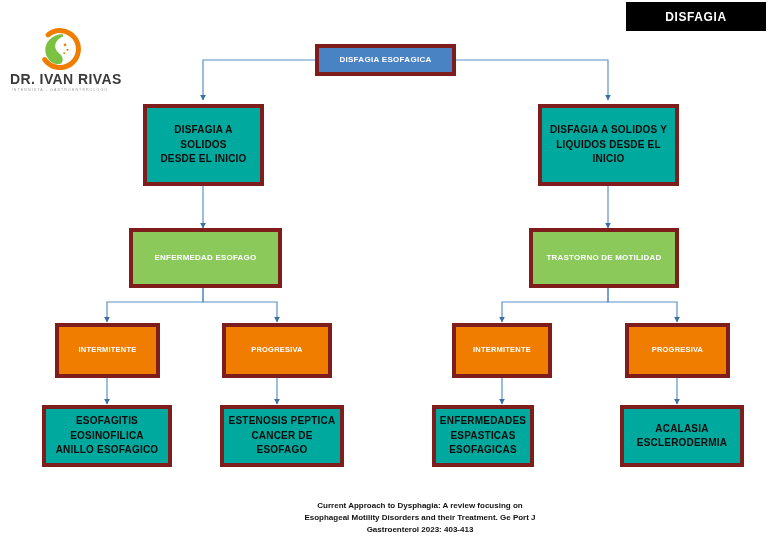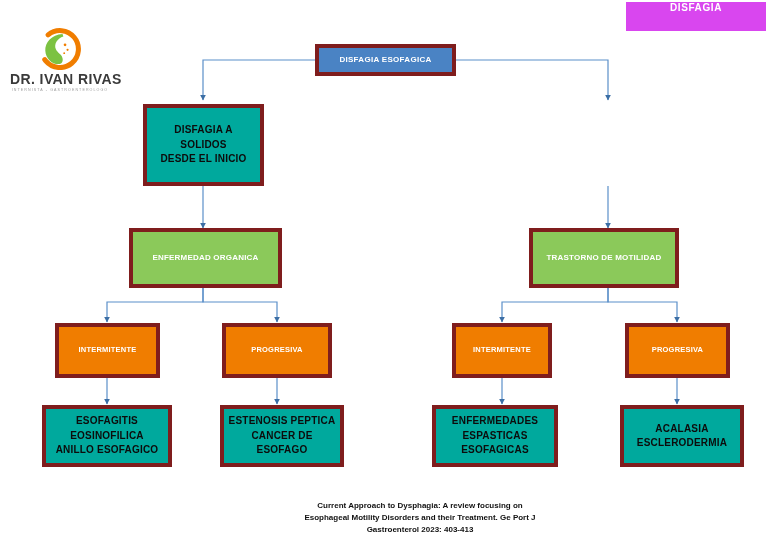--- a/index.html
+++ b/index.html
@@ -64,26 +64,27 @@
   .node span { display: block; }
 
   .n-blue   { background: #4a83c4; color: #ffffff; font-size: 8px;   font-weight: bold; letter-spacing: 0.3px; }
   .n-teal   { background: #00a99d; color: #0c0c0c; font-size: 10px;   font-weight: bold; letter-spacing: 0.2px; }
   .n-green  { background: #8bc95a; color: #ffffff; font-size: 8px;   font-weight: bold; letter-spacing: 0.2px; }
   .n-orange { background: #f07d00; color: #ffffff; font-size: 7.5px; font-weight: bold; letter-spacing: 0.2px; }
 
   .header-badge {
     position: absolute;
     box-sizing: border-box;
-    background: #d946ef;
+    background: #000000;
     color: #ffffff;
-    font-size: 10px;
+    font-size: 12px;
     font-weight: bold;
     letter-spacing: 0.6px;
     display: flex;
+    align-items: center;
     justify-content: center;
   }
 
   
   .edges {
     position: absolute;
     left: 0; top: 0;
     width: 768px; height: 540px;
     pointer-events: none;
   }
@@ -154,23 +155,29 @@
   <div class="node n-blue" style="left:315px; top:44px; width:141px; height:32px;">
     <span>DISFAGIA ESOFAGICA</span>
   </div>
 
   <div class="node n-teal" style="left:143px; top:104px; width:121px; height:82px;">
     <div>
       <span>DISFAGIA A SOLIDOS</span>
       <span>DESDE EL INICIO</span>
     </div>
   </div>
+  <div class="node n-teal" style="left:538px; top:104px; width:141px; height:82px;">
+    <div>
+      <span>DISFAGIA A SOLIDOS Y</span>
+      <span>LIQUIDOS DESDE EL INICIO</span>
+    </div>
+  </div>
 
   <div class="node n-green" style="left:129px; top:228px; width:153px; height:60px;">
-    <span>ENFERMEDAD ORGANICA</span>
+    <span>ENFERMEDAD ESOFAGO</span>
   </div>
   <div class="node n-green" style="left:529px; top:228px; width:150px; height:60px;">
     <span>TRASTORNO DE MOTILIDAD</span>
   </div>
 
   <div class="node n-orange" style="left:55px; top:323px; width:105px; height:55px;">
     <span>INTERMITENTE</span>
   </div>
   <div class="node n-orange" style="left:222px; top:323px; width:110px; height:55px;">
     <span>PROGRESIVA</span>
@@ -187,21 +194,21 @@
       <span>ESOFAGITIS EOSINOFILICA</span>
       <span>ANILLO ESOFAGICO</span>
     </div>
   </div>
   <div class="node n-teal" style="left:220px; top:405px; width:124px; height:62px;">
     <div>
       <span>ESTENOSIS PEPTICA</span>
       <span>CANCER DE ESOFAGO</span>
     </div>
   </div>
-  <div class="node n-teal" style="left:432px; top:405px; width:126px; height:62px;">
+  <div class="node n-teal" style="left:432px; top:405px; width:102px; height:62px;">
     <div>
       <span>ENFERMEDADES</span>
       <span>ESPASTICAS ESOFAGICAS</span>
     </div>
   </div>
   <div class="node n-teal" style="left:620px; top:405px; width:124px; height:62px;">
     <div>
       <span>ACALASIA</span>
       <span>ESCLERODERMIA</span>
     </div>

